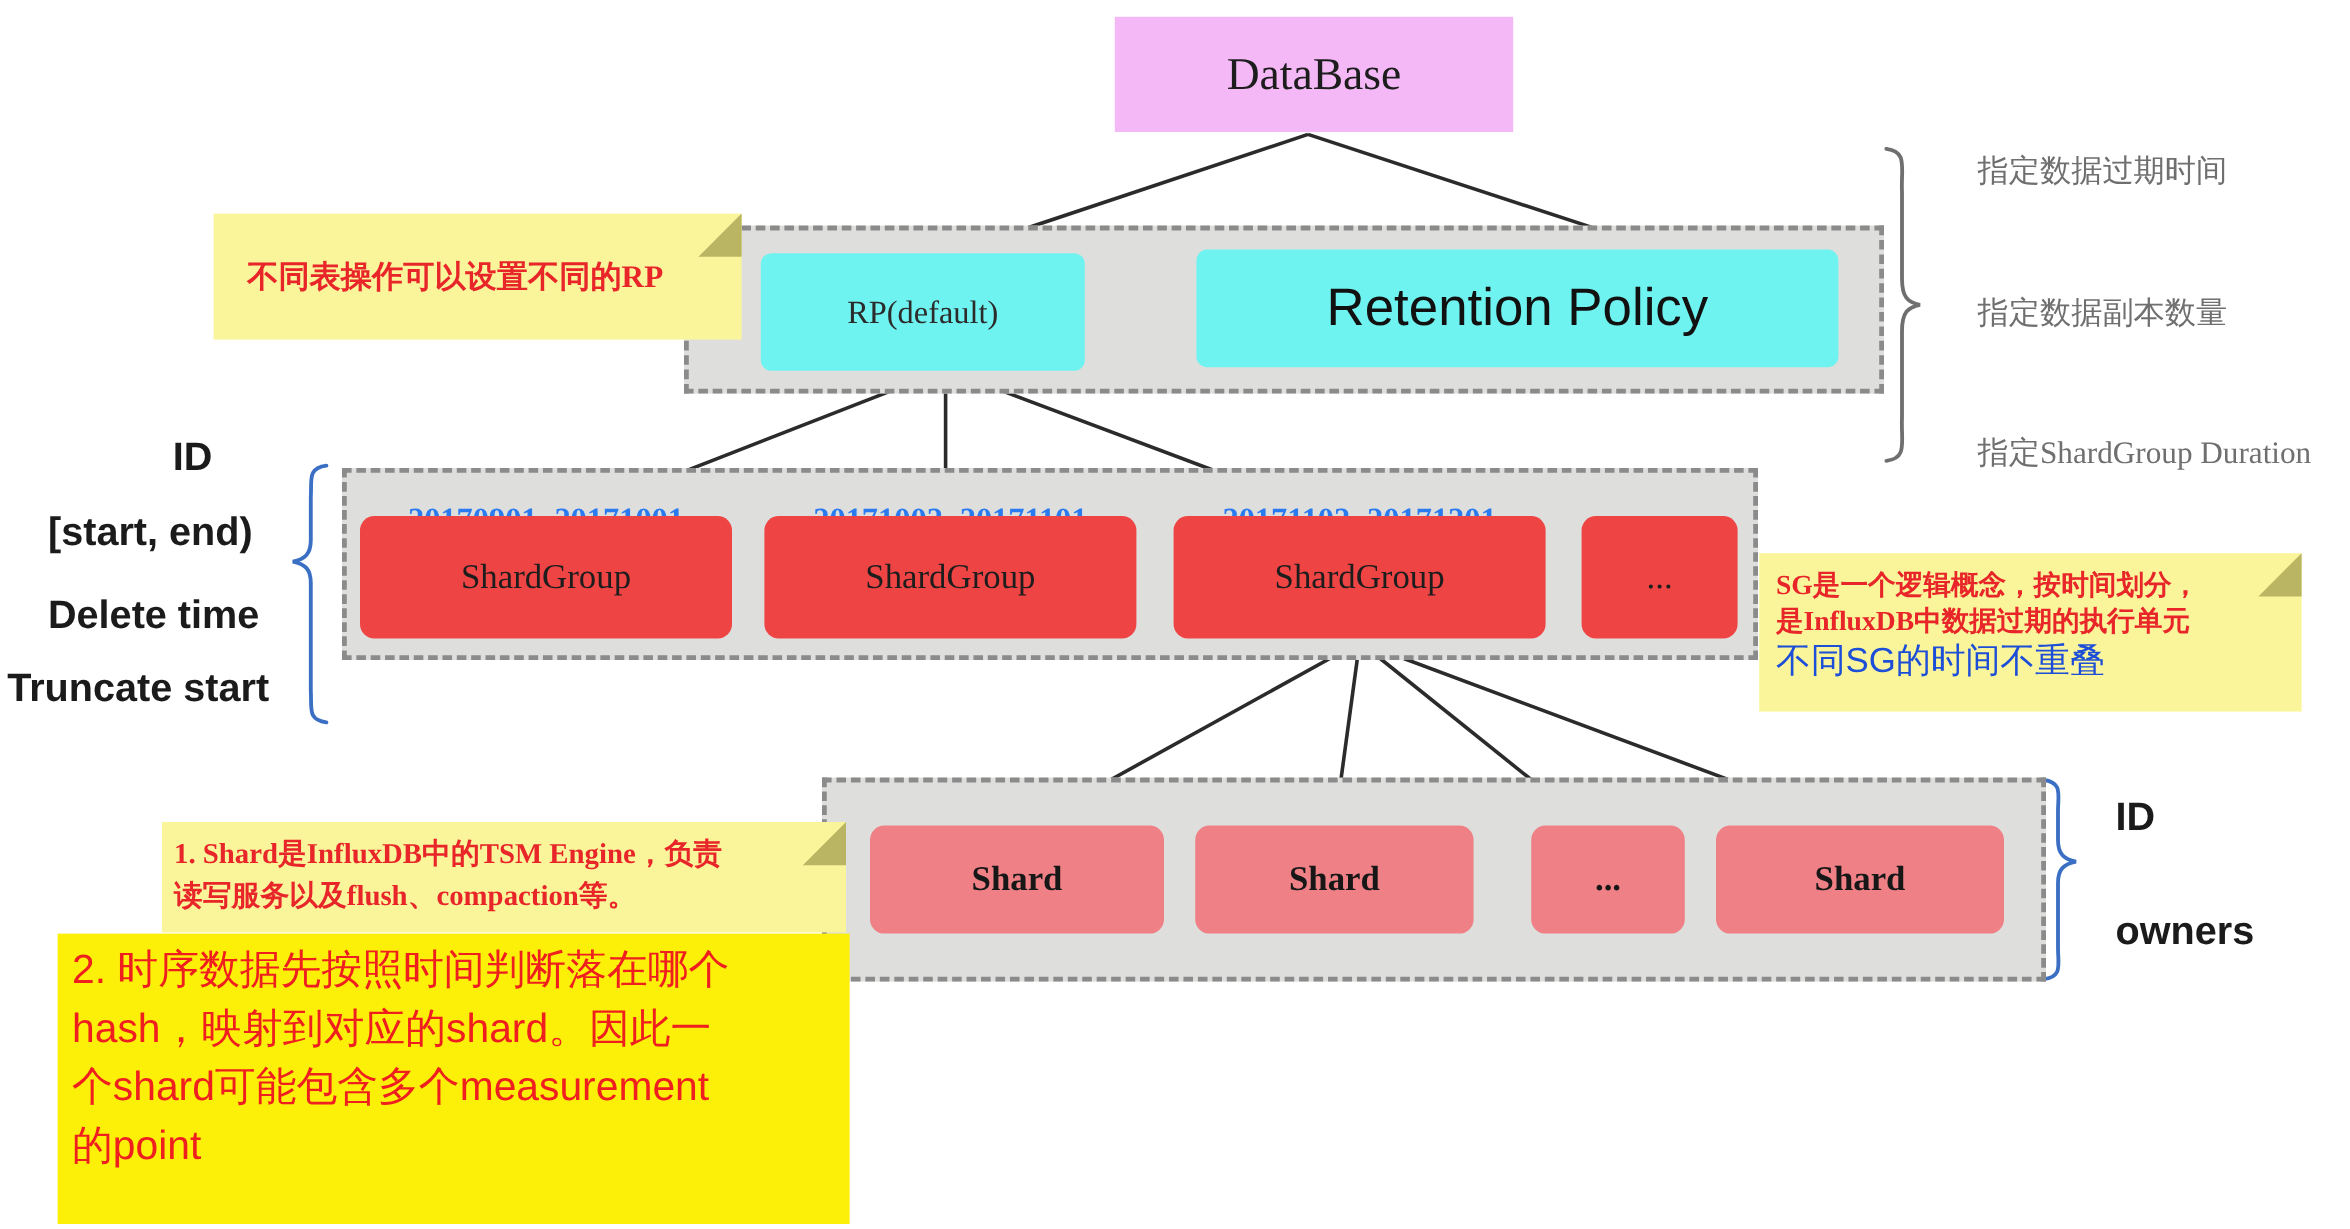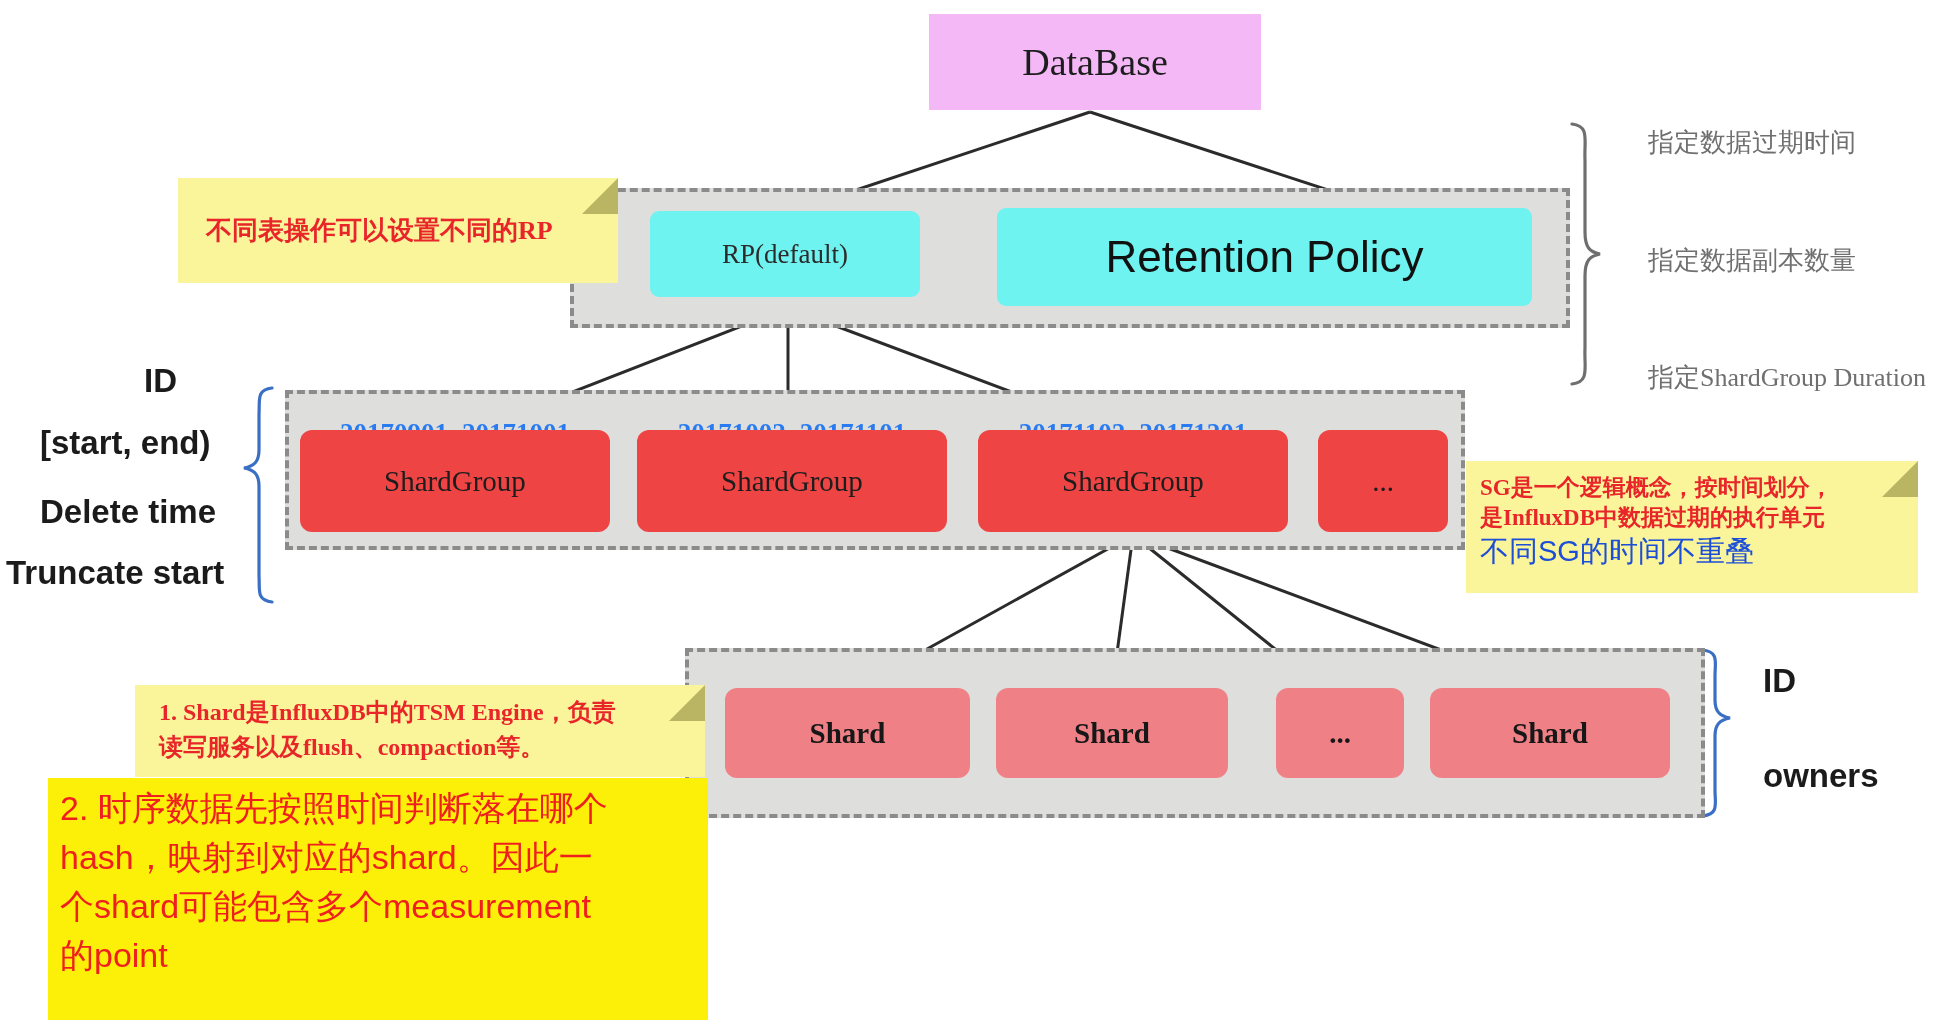--- a/index.html
+++ b/index.html
@@ -155,21 +155,21 @@
     <path d="M1703,650 C1719,652 1715,662 1715,676 L1715,700 C1715,712 1720,716 1730,718
              C1720,720 1715,724 1715,736 L1715,790 C1715,804 1719,814 1703,816" fill="none" stroke="#3a6fc4" stroke-width="3.2" stroke-linecap="round"></path>
   </svg>
 
   <div class="node db-box" style="left:929px; top:14px; width:332px; height:96px;">
     <span>DataBase</span>
   </div>
 
   <div class="container-box" style="left:570px; top:188px; width:1000px; height:140px;"></div>
 
-  <div class="node rp-box rp-default" style="left:650px; top:211px; width:270px; height:86px;">
+  <div class="node rp-box rp-default" style="left:634px; top:211px; width:270px; height:98px;">
     <span>RP(default)</span>
   </div>
 
   <div class="node rp-box rp-main" style="left:997px; top:208px; width:535px; height:98px;">
     <span>Retention Policy</span>
   </div>
 
   <div class="note note-serif" style="left:178px; top:178px; width:440px; height:105px; font-size:26px;
               display:flex; align-items:center; padding-left:28px;">
     <span class="note-fold"></span>
@@ -224,21 +224,21 @@
   <div class="node shard-box" style="left:1276px; top:688px; width:128px; height:90px;">
     <span>...</span>
   </div>
   <div class="node shard-box" style="left:1430px; top:688px; width:240px; height:90px;">
     <span>Shard</span>
   </div>
 
   <div class="side-label" style="left:1763px; top:662px; font-size:33px;">ID</div>
   <div class="side-label" style="left:1763px; top:757px; font-size:33px;">owners</div>
 
-  <div class="note note-serif" style="left:135px; top:685px; width:570px; height:92px; padding:10px 0 0 24px; font-size:24px; line-height:35px;">
+  <div class="note note-serif" style="left:135px; top:685px; width:570px; height:92px; padding:10px 0 0 10px; font-size:24px; line-height:35px;">
     <span class="note-fold"></span>
     <div>1. Shard是InfluxDB中的TSM Engine，负责</div>
     <div>读写服务以及flush、compaction等。</div>
   </div>
 
   <div class="note note-sans" style="left:48px; top:778px; width:660px; height:242px; padding:6px 0 0 12px;
               font-size:34px; line-height:49px; color:#f01f1f; background:#fcf008;">
     <div>2. 时序数据先按照时间判断落在哪个</div>
     <div>hash，映射到对应的shard。因此一</div>
     <div>个shard可能包含多个measurement</div>

